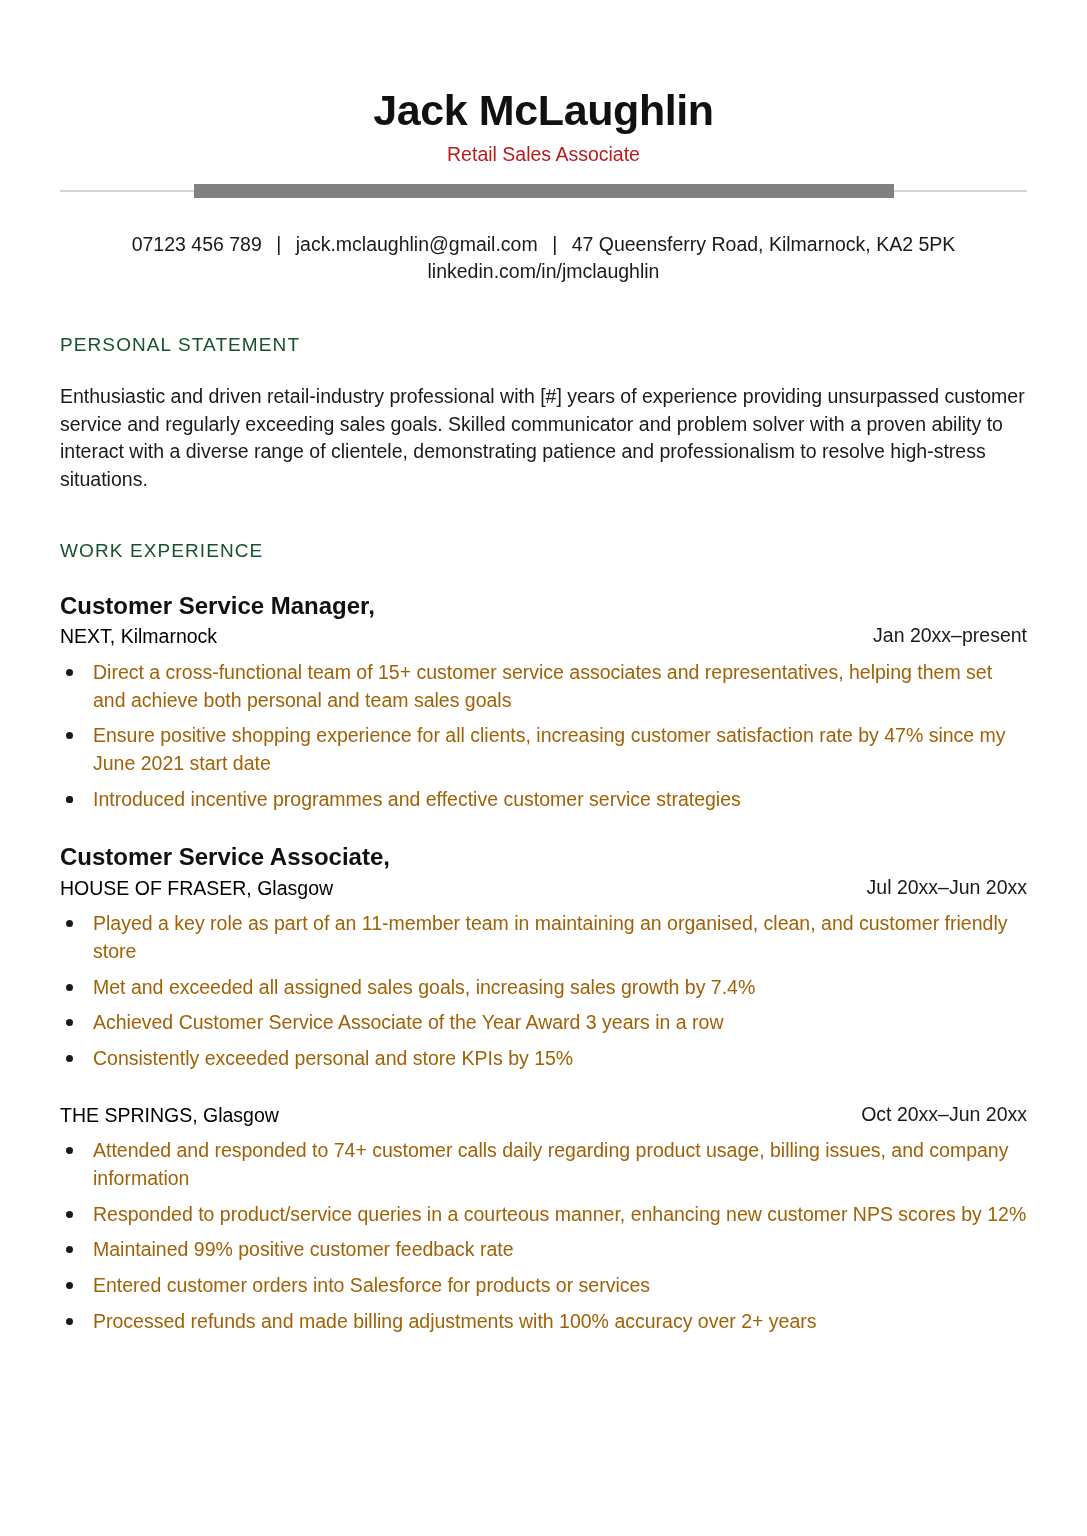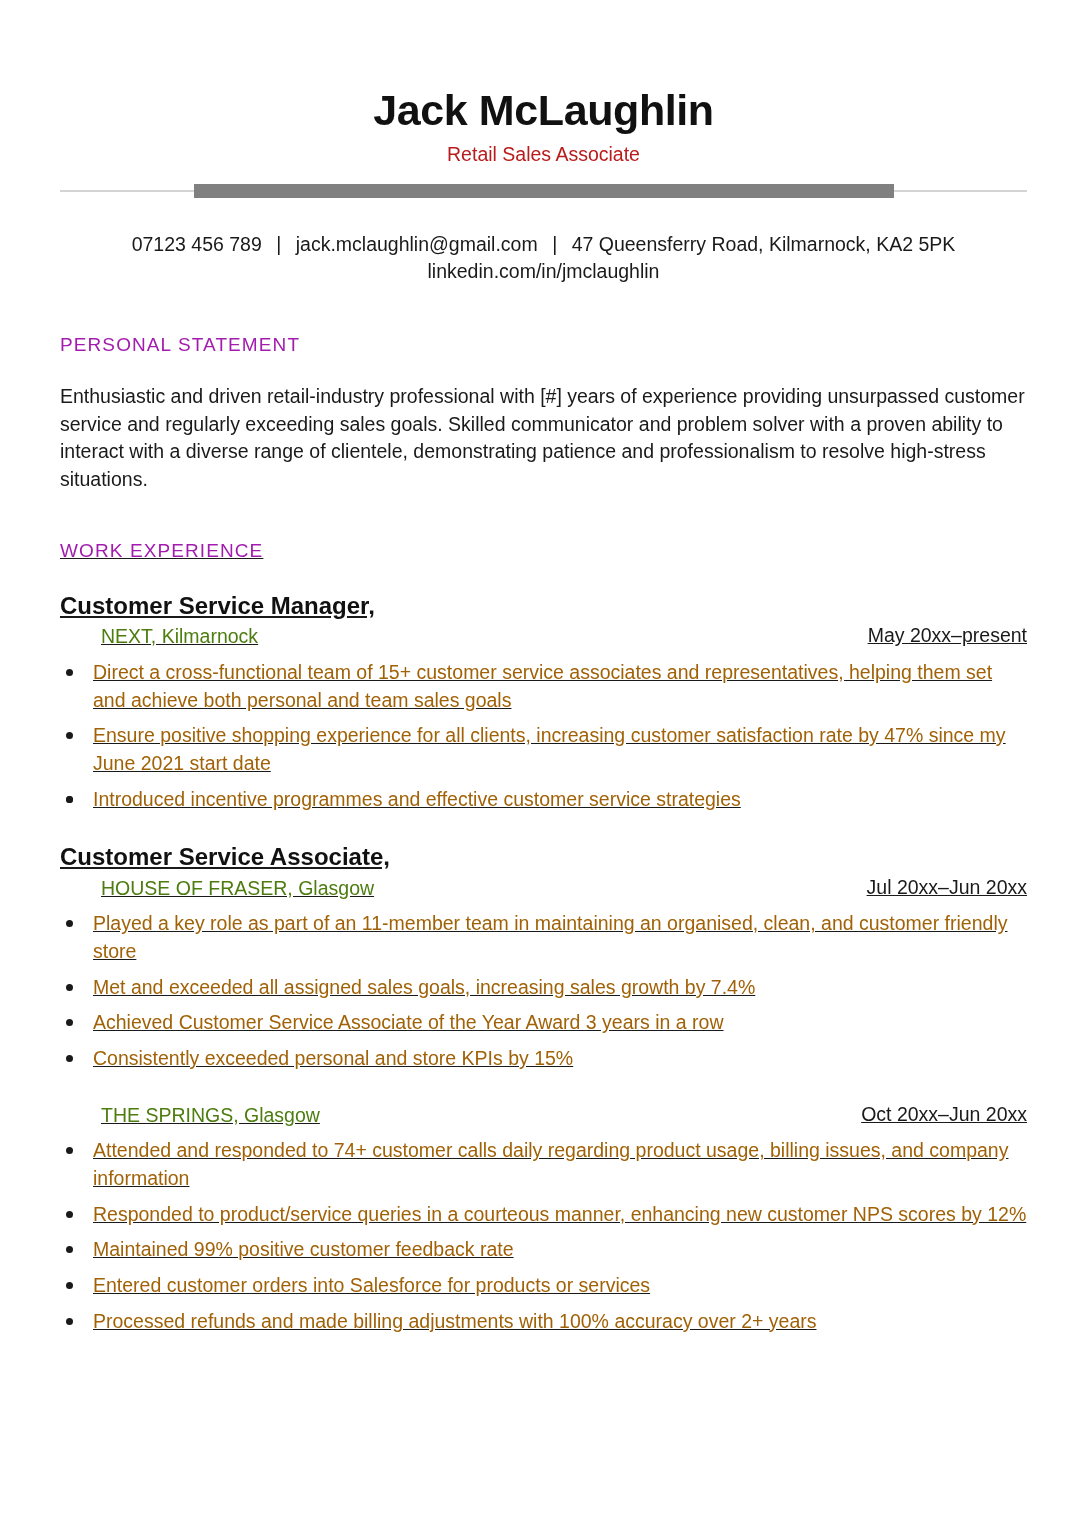--- a/index.html
+++ b/index.html
@@ -84,25 +84,25 @@
     padding: 0 9px;
     color: #1a1a1a;
   }
 
   
   .section { margin-top: 0; }
   .section-heading {
     font-size: 19px;
     font-weight: 400;
     letter-spacing: 1.1px;
-    color: #a21caf;
+    color: #14532d;
     text-transform: uppercase;
   }
   #personal-statement-section { margin-top: 48px; }
-  #work-experience-section { margin-top: 46px; text-decoration: underline; }
+  #work-experience-section { margin-top: 46px; }
 
   .statement-text {
     margin-top: 27px;
     font-size: 19.5px;
     line-height: 1.42;
     color: #1a1a1a;
   }
 
   
   .job { margin-top: 28px; }
@@ -118,23 +118,22 @@
     line-height: 1.36;
   }
   .job-company-row {
     display: flex;
     align-items: flex-end;
     justify-content: space-between;
   }
   .job-company {
     font-size: 19.5px;
     font-weight: 400;
-    color: #4d7c0f;
+    color: #000000;
     line-height: 1.36;
-    margin-left: 41px;
   }
   .job-dates {
     font-size: 19.5px;
     font-weight: 400;
     color: #1a1a1a;
     line-height: 1.36;
     white-space: nowrap;
     text-align: right;
     padding-bottom: 1px;
   }
@@ -195,21 +194,21 @@
   </div>
 
   <div class="section" id="work-experience-section">
     <div class="section-heading">WORK EXPERIENCE</div>
 
     <div class="job">
       <div class="job-header">
         <div class="job-title">Customer Service Manager,</div>
         <div class="job-company-row">
           <div class="job-company">NEXT, Kilmarnock</div>
-          <div class="job-dates">May 20xx–present</div>
+          <div class="job-dates">Jan 20xx–present</div>
         </div>
       </div>
       <ul class="bullets">
         <li class="bullet">
           <span class="bullet-marker"></span>
           <span>Direct a cross-functional team of 15+ customer service associates and representatives, helping them set and achieve both personal and team sales goals</span>
         </li>
         <li class="bullet">
           <span class="bullet-marker"></span>
           <span>Ensure positive shopping experience for all clients, increasing customer satisfaction rate by 47% since my June 2021 start date</span>

